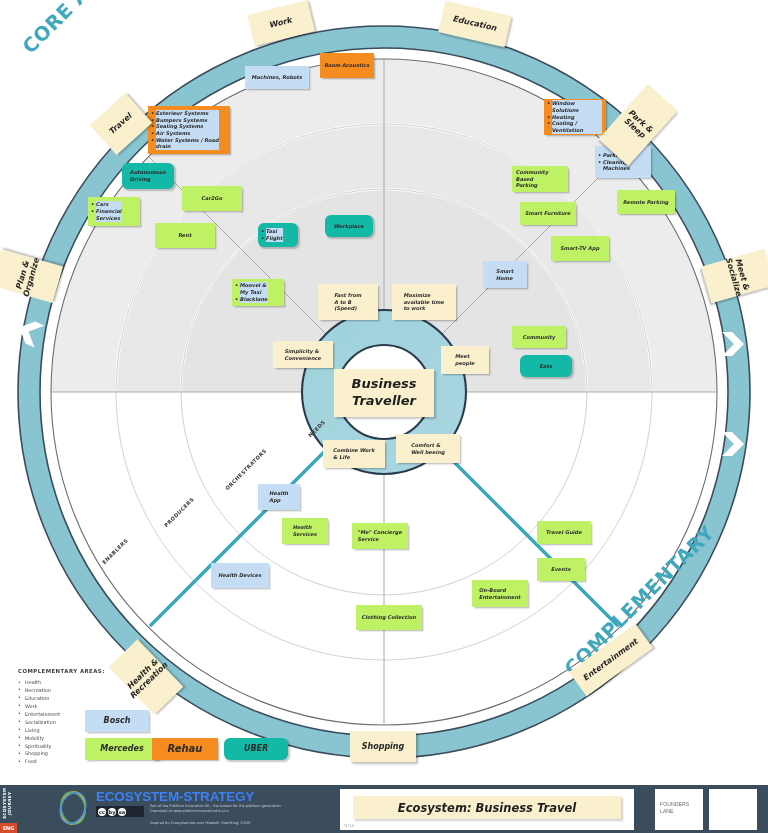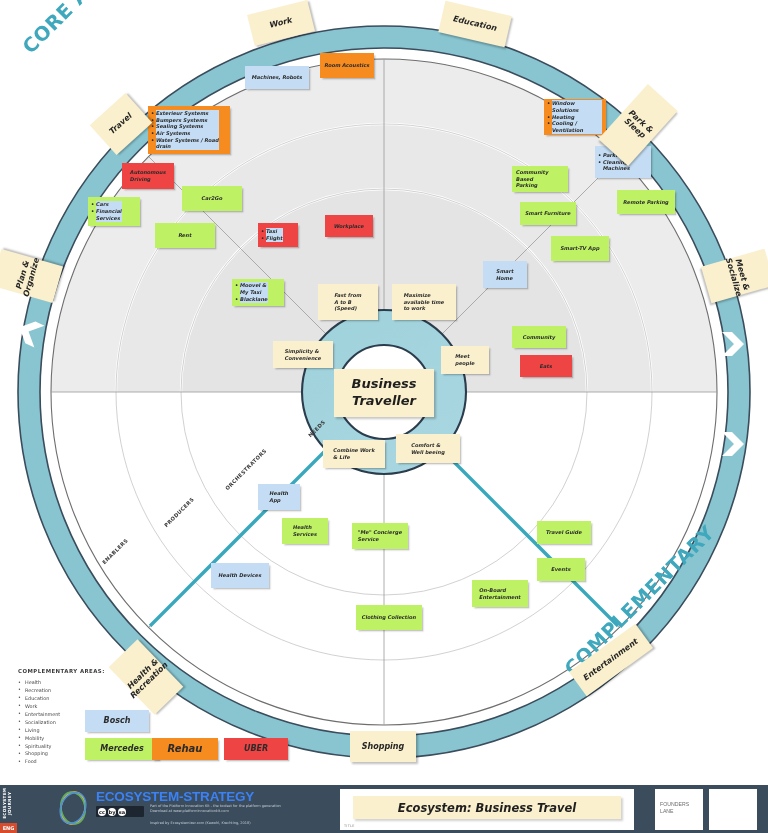--- a/index.html
+++ b/index.html
@@ -38,21 +38,21 @@
     padding-left:8px;
   }
   .note.bul .b{display:block;position:relative;}
   .note.bul .b:before{
     content:"\2022";position:absolute;left:-5px;top:0;
   }
   .y{background:#faf0cd;}
   .g{background:#bef264;}
   .b{background:#c4ddf4;}
   .o{background:#f68b1f;}
-  .p{background:#ef4444;}
+  .p{background:#14b8a6;border-radius:6px;}
 
   
   .tag{
     position:absolute;
     background:#faf0cd;
     box-shadow:1.8px 1.8px 2px rgba(0,0,0,.25);
     display:flex;align-items:center;justify-content:center;
     font-family:"DejaVu Sans", sans-serif;
     font-style:italic;font-weight:bold;
     font-size:8px;color:#262626;

